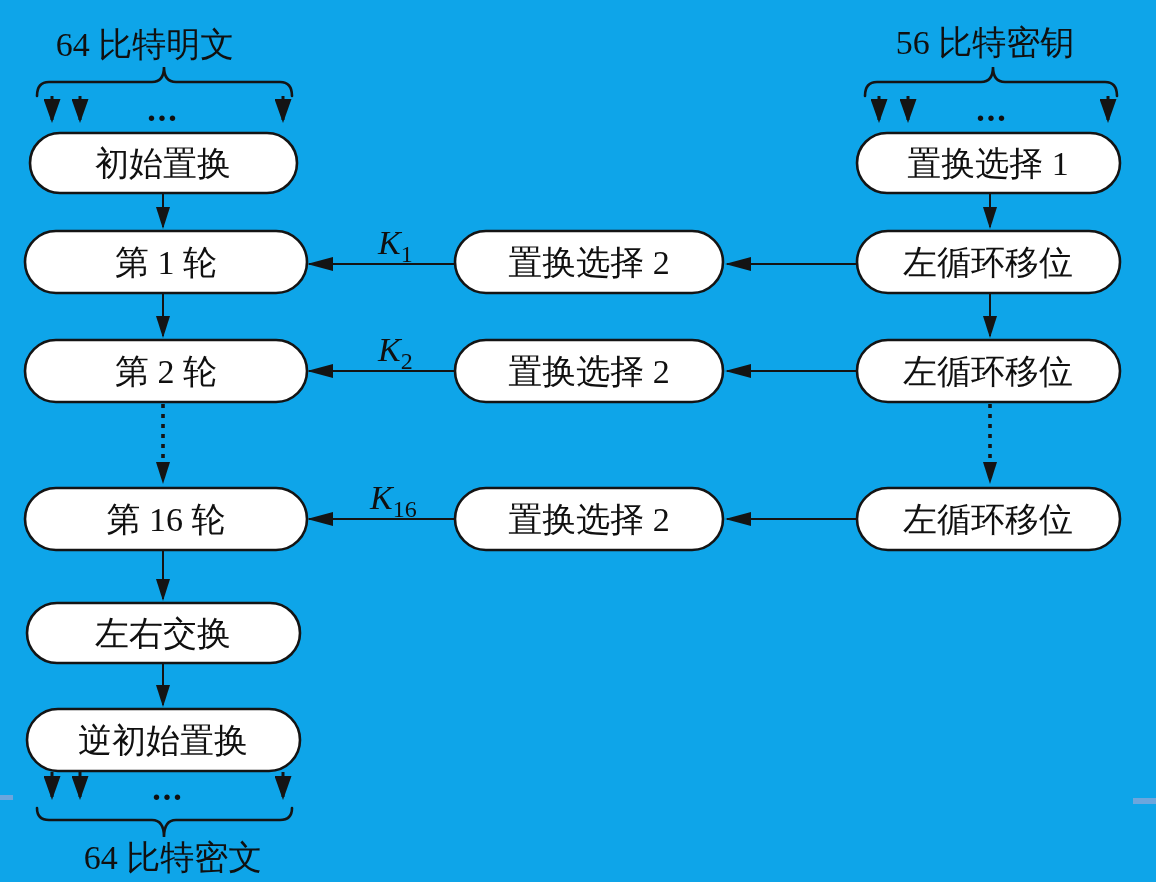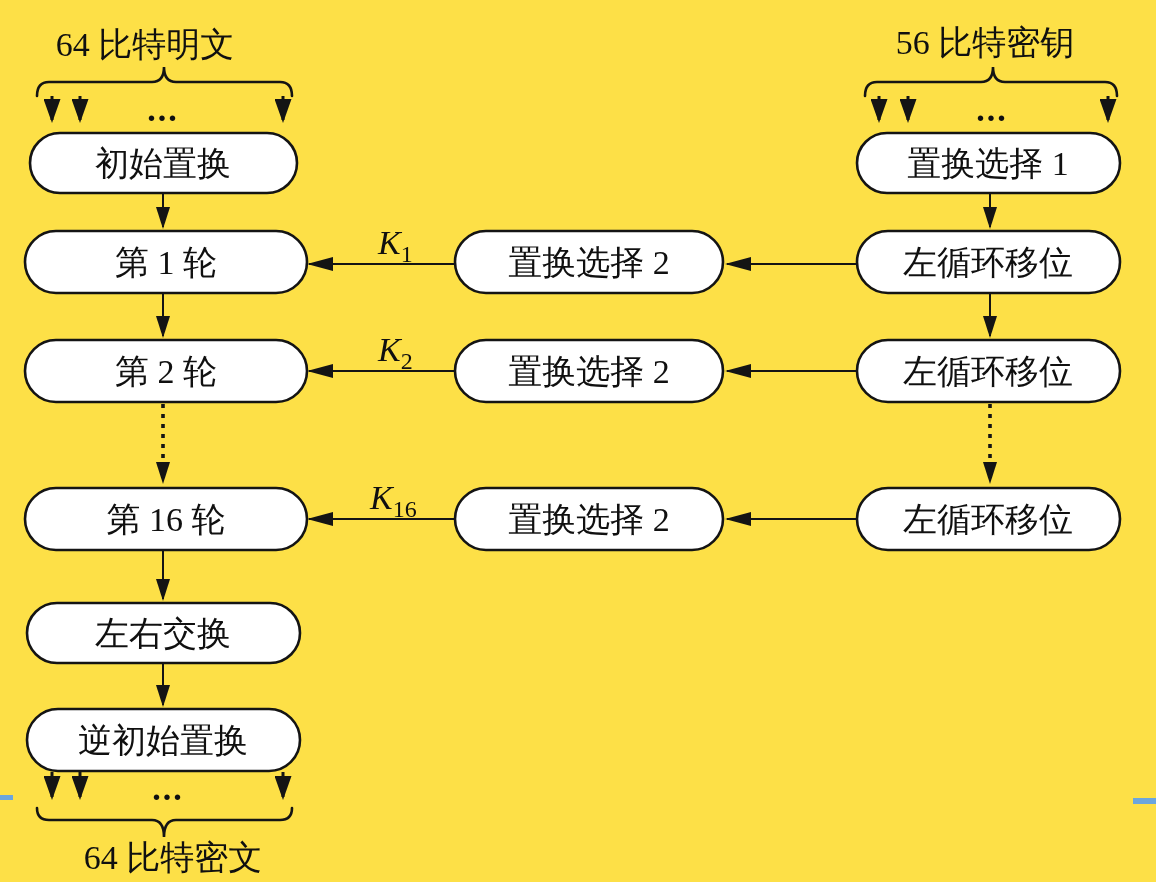--- a/index.html
+++ b/index.html
@@ -1,16 +1,16 @@
 <!DOCTYPE html>
 <html><head>
 <meta charset="utf-8">
 <style>
   html,body{margin:0;padding:0;background:#ffffff;}
-  .stage{position:relative;width:1156px;height:882px;background:#fde047;overflow:hidden;}
+  .stage{position:relative;width:1156px;height:882px;background:#0ea5e9;overflow:hidden;}
   svg{display:block;}
   text{font-family:"Liberation Serif","DejaVu Serif",serif;fill:#101010;}
   .node rect{fill:#ffffff;stroke:#141414;stroke-width:2.6;}
   .node text{font-size:34px;}
   .seclabel{font-size:34px;}
   .kbase{font-size:34px;font-style:italic;}
   .ksub{font-size:24px;}
   .dots{font-size:34px;font-weight:bold;letter-spacing:2px;}
   .wire{stroke:#141414;stroke-width:2;fill:none;}
   .wire-thick{stroke:#141414;stroke-width:3;fill:none;}

